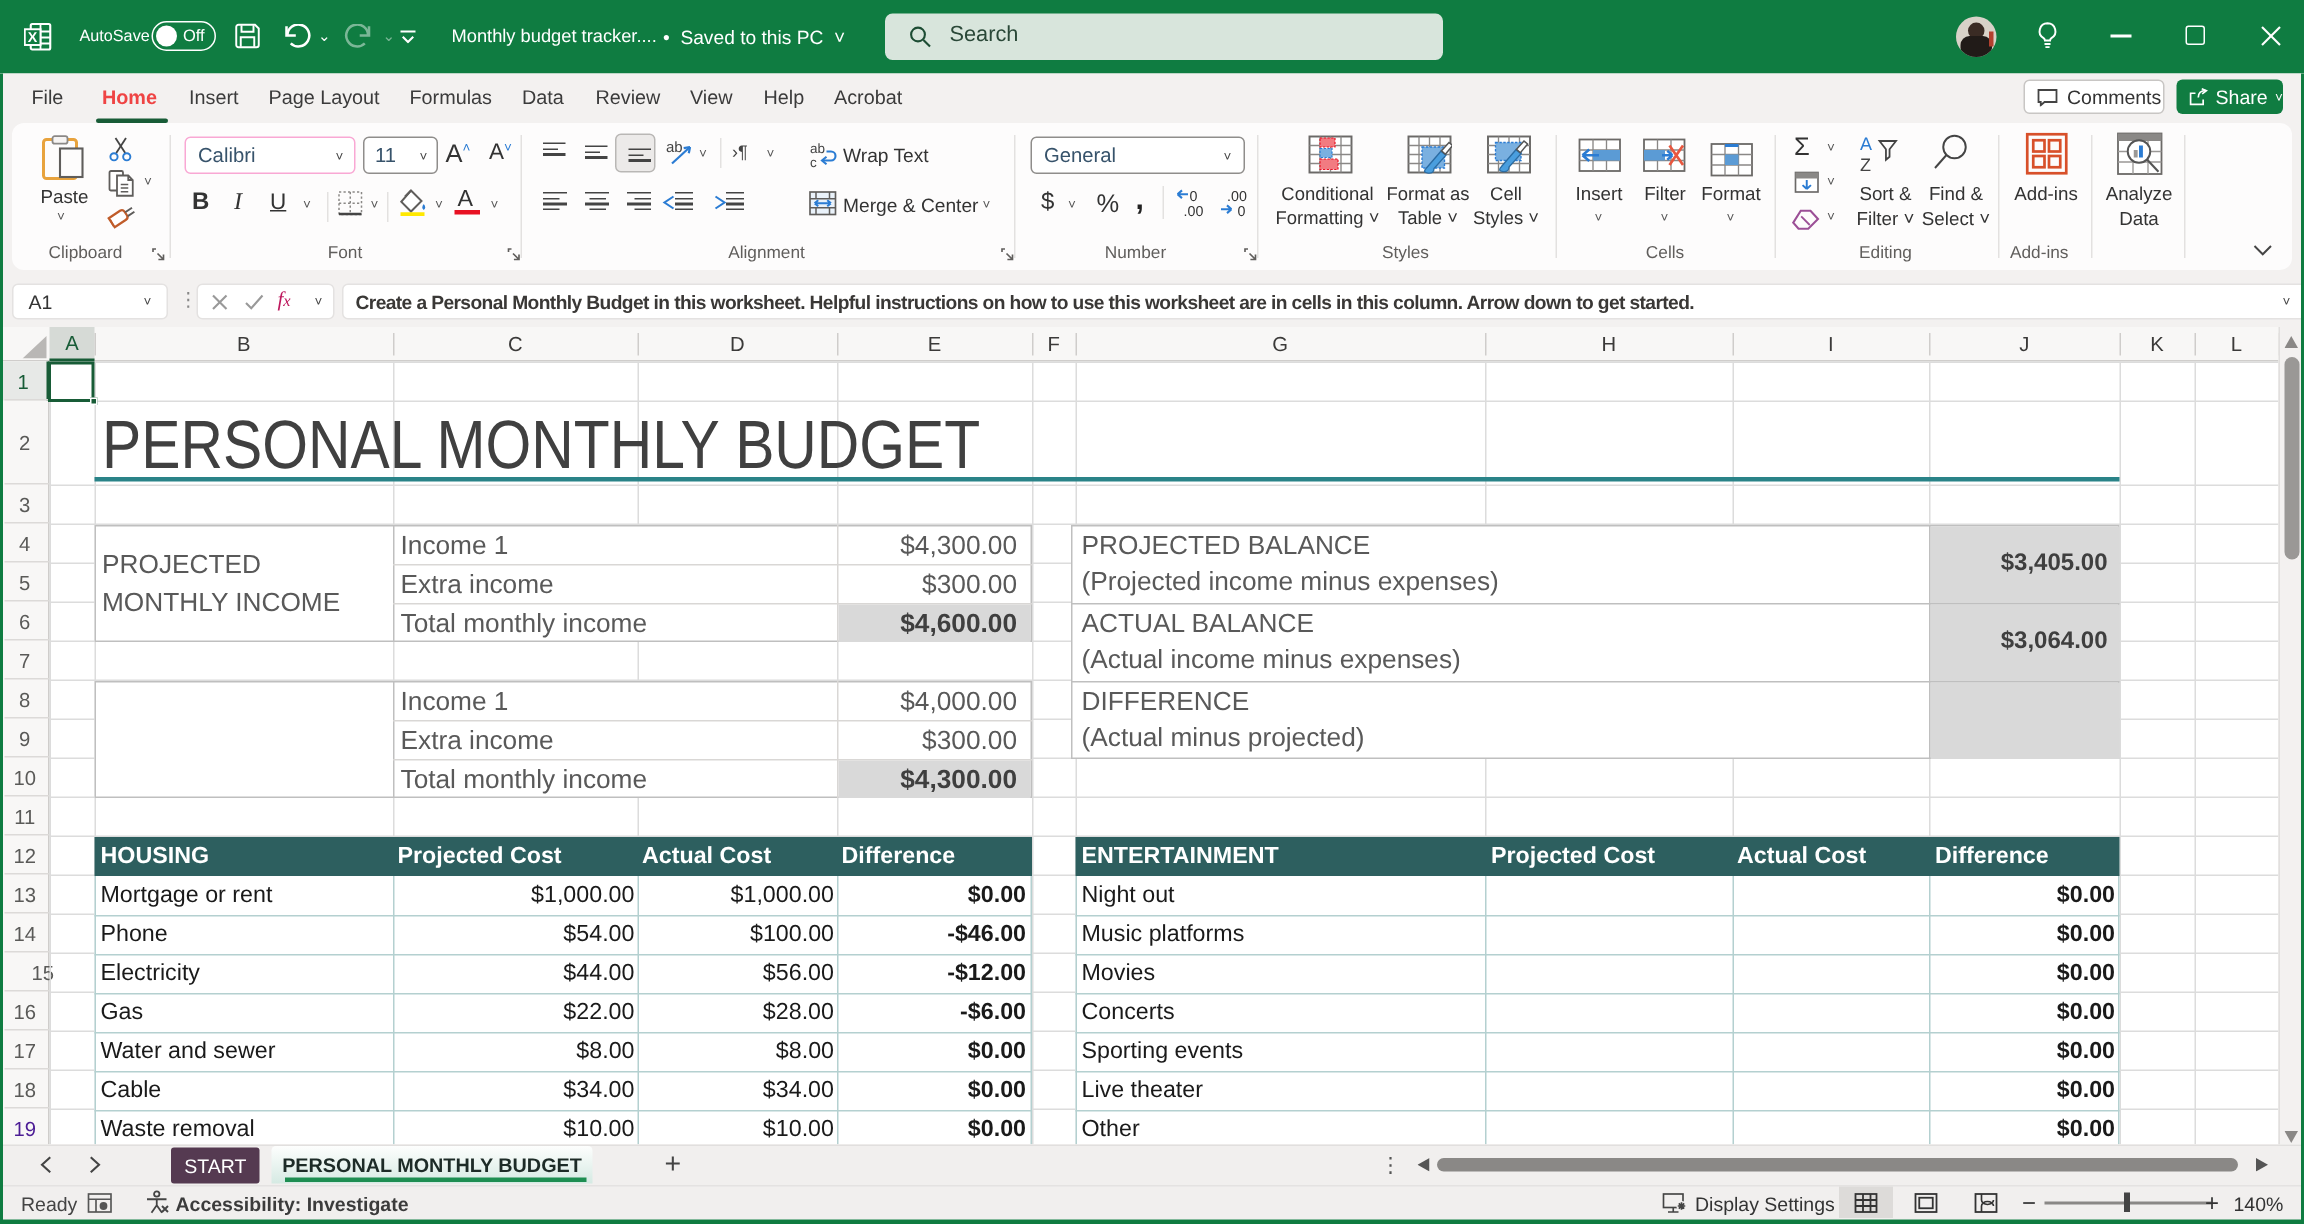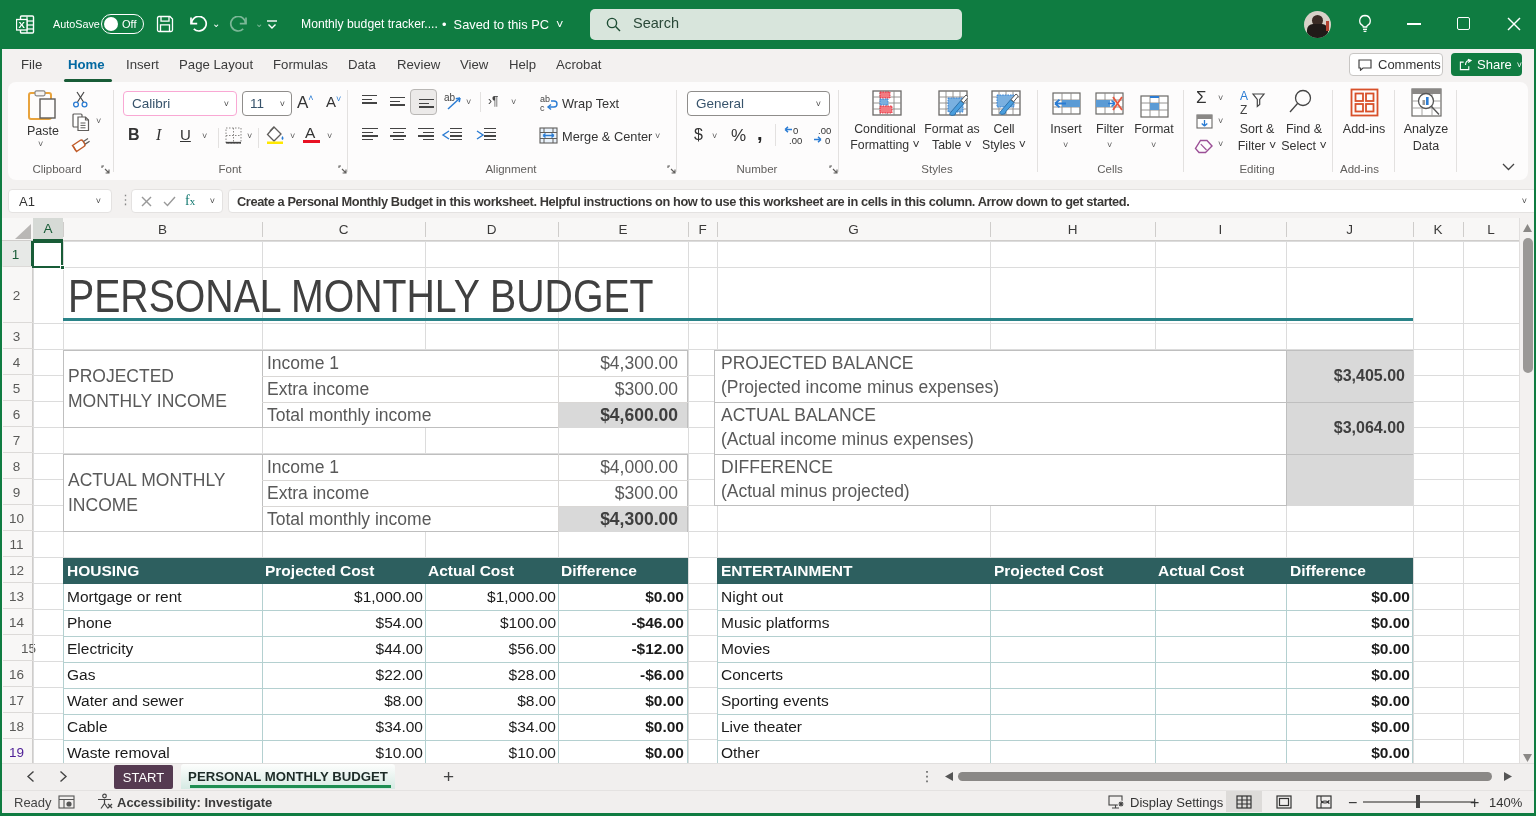--- a/index.html
+++ b/index.html
@@ -61,21 +61,21 @@
     <line x1="6.6" y1="17.4" x2="9.4" y2="17.4"></line>
   </svg>
 <div class="ab" style="left:1407px;top:23px;width:14px;height:1.6px;background:#fff"></div>
 <div class="ab" style="left:1457px;top:17px;width:13px;height:13px;border:1.4px solid #fff;border-radius:2px"></div>
 <svg class="ab" style="left:1507px;top:17px" width="14" height="14" viewBox="0 0 14 14" stroke="#fff" stroke-width="1.4">
 <line x1="1" y1="1" x2="13" y2="13"></line>
     <line x1="13" y1="1" x2="1" y2="13"></line>
   </svg>
 <div class="ab" style="left:0;top:49px;width:1536px;height:33px;background:#f3f1f0"></div>
 <div class="ab" style="left:21px;top:57px;font-size:13.2px;white-space:nowrap;font-weight:normal;color:#3b3b3b">File</div>
-<div class="ab" style="left:68px;top:57px;font-size:13.2px;white-space:nowrap;font-weight:bold;color:#0369a1">Home</div>
+<div class="ab" style="left:68px;top:57px;font-size:13.2px;white-space:nowrap;font-weight:bold;color:#ef4444">Home</div>
 <div class="ab" style="left:126px;top:57px;font-size:13.2px;white-space:nowrap;font-weight:normal;color:#3b3b3b">Insert</div>
 <div class="ab" style="left:179px;top:57px;font-size:13.2px;white-space:nowrap;font-weight:normal;color:#3b3b3b">Page Layout</div>
 <div class="ab" style="left:273px;top:57px;font-size:13.2px;white-space:nowrap;font-weight:normal;color:#3b3b3b">Formulas</div>
 <div class="ab" style="left:348px;top:57px;font-size:13.2px;white-space:nowrap;font-weight:normal;color:#3b3b3b">Data</div>
 <div class="ab" style="left:397px;top:57px;font-size:13.2px;white-space:nowrap;font-weight:normal;color:#3b3b3b">Review</div>
 <div class="ab" style="left:460px;top:57px;font-size:13.2px;white-space:nowrap;font-weight:normal;color:#3b3b3b">View</div>
 <div class="ab" style="left:509px;top:57px;font-size:13.2px;white-space:nowrap;font-weight:normal;color:#3b3b3b">Help</div>
 <div class="ab" style="left:556px;top:57px;font-size:13.2px;white-space:nowrap;font-weight:normal;color:#3b3b3b">Acrobat</div>
 <div class="ab" style="left:64px;top:79px;width:48px;height:3px;border-radius:2px;background:#185c37"></div>
 <div class="ab" style="left:1349px;top:53px;width:94px;height:23px;background:#fff;border:1px solid #c8c6c4;border-radius:4px;display:flex;align-items:center">
@@ -373,21 +373,21 @@
   </div>
 <div class="ab" style="left:119px;top:192px;font-size:13px;color:#888;letter-spacing:0">⋮</div>
 <div class="ab" style="left:131px;top:189px;width:92px;height:24px;background:#fff;border-radius:4px;border:1px solid #e4e2e1">
 <svg class="ab" style="left:9px;top:6px" width="11" height="11" viewBox="0 0 11 11" stroke="#999" stroke-width="1.4">
       <line x1="1" y1="1" x2="10" y2="10"></line>
       <line x1="10" y1="1" x2="1" y2="10"></line>
     </svg>
 <svg class="ab" style="left:31px;top:6px" width="13" height="11" viewBox="0 0 13 11" fill="none" stroke="#999" stroke-width="1.4">
       <path d="M1 6 L4.5 9.5 L12 1"></path>
     </svg>
-<div class="ab" style="left:53px;top:3px;font-size:14px;font-family:'Liberation Serif',serif;color:#0f766e">f<span style="font-size:11px">x</span></div>
+<div class="ab" style="left:53px;top:3px;font-size:14px;font-style:italic;font-family:'Liberation Serif',serif;color:#be185d">f<span style="font-size:11px">x</span></div>
 <div class="ab" style="right:7px;top:6px;font-size:9px;color:#444">˅</div>
   </div>
 <div class="ab" style="left:228px;top:189px;width:1308px;height:24px;background:#fff;border-radius:4px 0 0 4px;border:1px solid #e4e2e1">
 <div class="ab" style="left:8px;top:4px;font-size:12.8px;letter-spacing:-0.4px;font-weight:600;color:#3a3836">Create a Personal Monthly Budget in this worksheet. Helpful instructions on how to use this worksheet are in cells in this column. Arrow down to get started.</div>
 <div class="ab" style="right:8px;top:6px;font-size:9px;color:#444">˅</div>
   </div>
 <div class="ab" style="left:0;top:218px;width:1536px;height:545px;background:#fff;overflow:hidden" id="sheet">
 <div class="ab" style="left:0;top:0;width:1519px;height:23px;background:#f8f7f6;border-bottom:1px solid #cfcdcb"></div>
 <svg class="ab" style="left:14px;top:6px" width="18" height="15" viewBox="0 0 18 15">
       <path d="M17 0 V15 H1 z" fill="#b9b7b5"></path>
@@ -497,21 +497,20 @@
 <div class="ab" style="left:267px;top:132px;width:280px;height:26px;display:flex;align-items:center;font-size:17.5px;color:#595959">Income 1</div>
 <div class="ab" style="left:559px;top:132px;width:119px;height:26px;display:flex;align-items:center;justify-content:flex-end;font-size:17.5px;font-weight:normal;color:#595959">$4,300.00</div>
 <div class="ab" style="left:267px;top:158px;width:280px;height:26px;display:flex;align-items:center;font-size:17.5px;color:#595959">Extra income</div>
 <div class="ab" style="left:559px;top:158px;width:119px;height:26px;display:flex;align-items:center;justify-content:flex-end;font-size:17.5px;font-weight:normal;color:#595959">$300.00</div>
 <div class="ab" style="left:262px;top:158px;width:426px;height:1px;background:#d9d7d5"></div>
 <div class="ab" style="left:559px;top:185px;width:128px;height:25px;background:#d9d9d9"></div>
 <div class="ab" style="left:267px;top:184px;width:280px;height:26px;display:flex;align-items:center;font-size:17.5px;color:#595959">Total monthly income</div>
 <div class="ab" style="left:559px;top:184px;width:119px;height:26px;display:flex;align-items:center;justify-content:flex-end;font-size:17.5px;font-weight:bold;color:#3f3f3f">$4,600.00</div>
 <div class="ab" style="left:262px;top:184px;width:426px;height:1px;background:#d9d7d5"></div>
 <div class="ab" style="left:63px;top:236px;width:625px;height:78px;background:#fff;border:1px solid #bfbfbf"></div>
-<div class="ab" style="left:68px;top:236px;height:78px;display:flex;flex-direction:column;justify-content:center;font-size:17.5px;color:#595959;line-height:25px">ACTUAL MONTHLY<br>INCOME</div>
 <div class="ab" style="left:262px;top:236px;width:1px;height:78px;background:#bfbfbf"></div>
 <div class="ab" style="left:558px;top:236px;width:1px;height:78px;background:#d9d7d5"></div>
 <div class="ab" style="left:267px;top:236px;width:280px;height:26px;display:flex;align-items:center;font-size:17.5px;color:#595959">Income 1</div>
 <div class="ab" style="left:559px;top:236px;width:119px;height:26px;display:flex;align-items:center;justify-content:flex-end;font-size:17.5px;font-weight:normal;color:#595959">$4,000.00</div>
 <div class="ab" style="left:267px;top:262px;width:280px;height:26px;display:flex;align-items:center;font-size:17.5px;color:#595959">Extra income</div>
 <div class="ab" style="left:559px;top:262px;width:119px;height:26px;display:flex;align-items:center;justify-content:flex-end;font-size:17.5px;font-weight:normal;color:#595959">$300.00</div>
 <div class="ab" style="left:262px;top:262px;width:426px;height:1px;background:#d9d7d5"></div>
 <div class="ab" style="left:559px;top:289px;width:128px;height:25px;background:#d9d9d9"></div>
 <div class="ab" style="left:267px;top:288px;width:280px;height:26px;display:flex;align-items:center;font-size:17.5px;color:#595959">Total monthly income</div>
 <div class="ab" style="left:559px;top:288px;width:119px;height:26px;display:flex;align-items:center;justify-content:flex-end;font-size:17.5px;font-weight:bold;color:#3f3f3f">$4,300.00</div>

